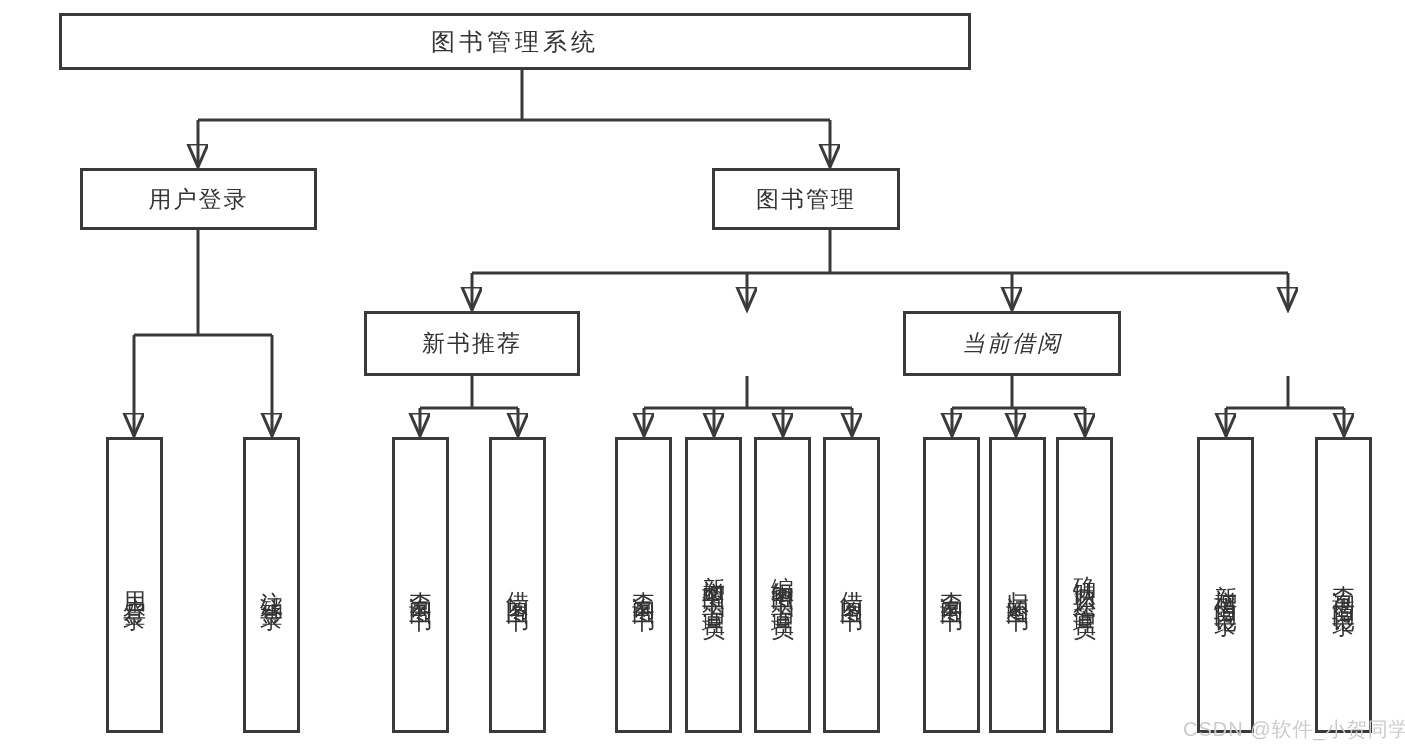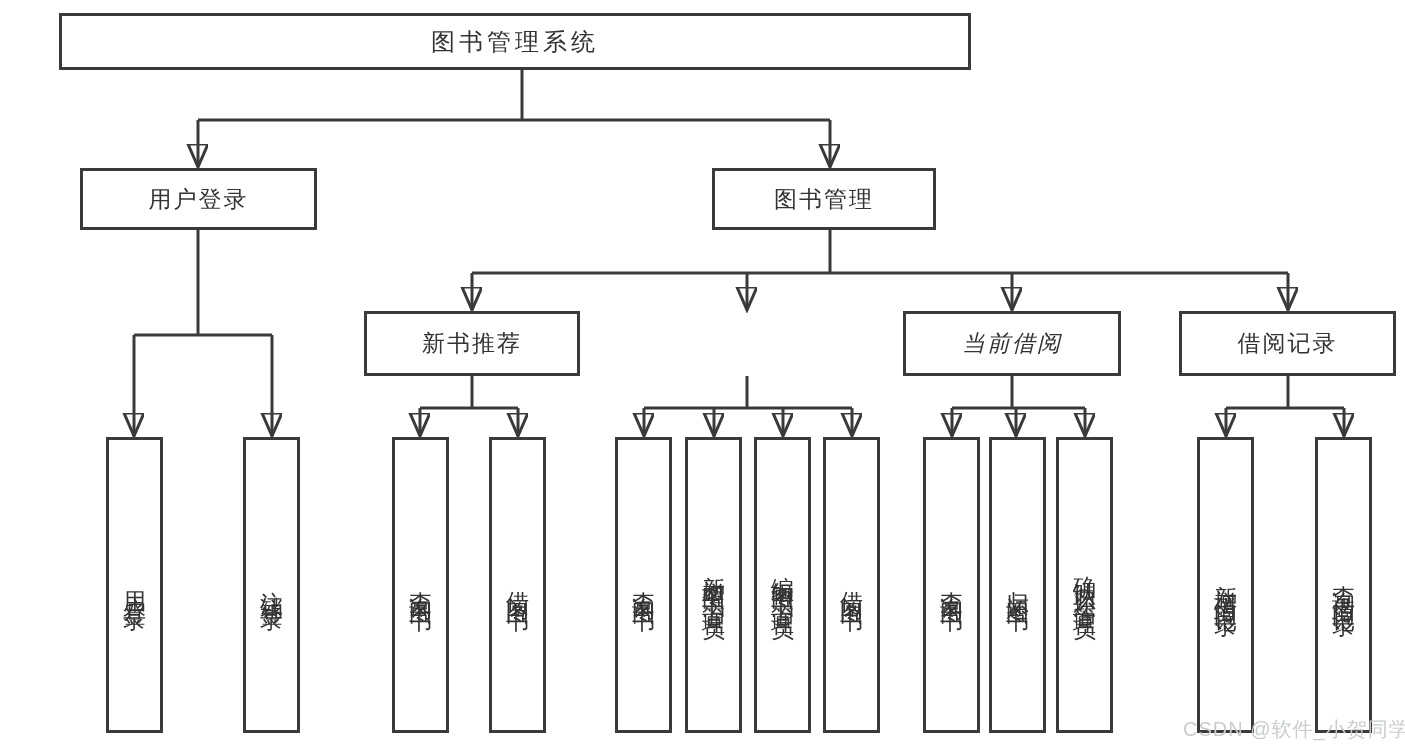--- a/index.html
+++ b/index.html
@@ -29,21 +29,21 @@
   .h{font-size:23px;letter-spacing:2px;white-space:nowrap;}
   .t{font-size:24px;letter-spacing:4px;}
   .v{
     writing-mode:vertical-rl;
     font-size:23px;letter-spacing:6px;
     line-height:1;
   }
   
   #n-root {left:38px;  top:13px;  width:912px;height:57px;margin-left:21px;}
   #n-l2-0 {left:80px;  top:168px; width:237px; height:62px;}
-  #n-l2-1 {left:712px; top:168px; width:224px; height:62px;}
+  #n-l2-1 {left:712px; top:168px; width:188px; height:62px;}
   #n-l3-0 {left:364px; top:311px; width:216px; height:65px;}
   #n-l3-1 {left:636px; top:311px; width:222px; height:65px;}
   #n-l3-2 {left:903px; top:311px; width:218px; height:65px;font-style:italic;}
   #n-l3-3 {left:1179px;top:311px; width:217px; height:65px;}
   .leaf{top:437px;width:57px;height:296px;}
   #n-lf-0 {left:106px;}
   #n-lf-1 {left:243px;}
   #n-lf-2 {left:392px;}
   #n-lf-3 {left:489px;}
   #n-lf-4 {left:615px;}
@@ -114,21 +114,20 @@
     <path d="M1344,408 V436" marker-end="url(#ah)"></path>
   </svg>
 
   <div id="n-root" class="node t">图书管理系统</div>
 
   <div id="n-l2-0" class="node h">用户登录</div>
   <div id="n-l2-1" class="node h">图书管理</div>
 
   <div id="n-l3-0" class="node h">新书推荐</div>
   <div id="n-l3-2" class="node h">当前借阅</div>
-  <div id="n-l3-3" class="node h">借阅记录</div>
 
   <div id="n-lf-0" class="node v leaf">用户登录</div>
   <div id="n-lf-1" class="node v leaf">注销登录</div>
   <div id="n-lf-2" class="node v leaf">查询图书</div>
   <div id="n-lf-3" class="node v leaf">借阅图书</div>
   <div id="n-lf-4" class="node v leaf">查询图书</div>
   <div id="n-lf-5" class="node v leaf">新增图书（管理员）</div>
   <div id="n-lf-6" class="node v leaf">编辑图书（管理员）</div>
   <div id="n-lf-7" class="node v leaf">借阅图书</div>
   <div id="n-lf-8" class="node v leaf">查询图书</div>

